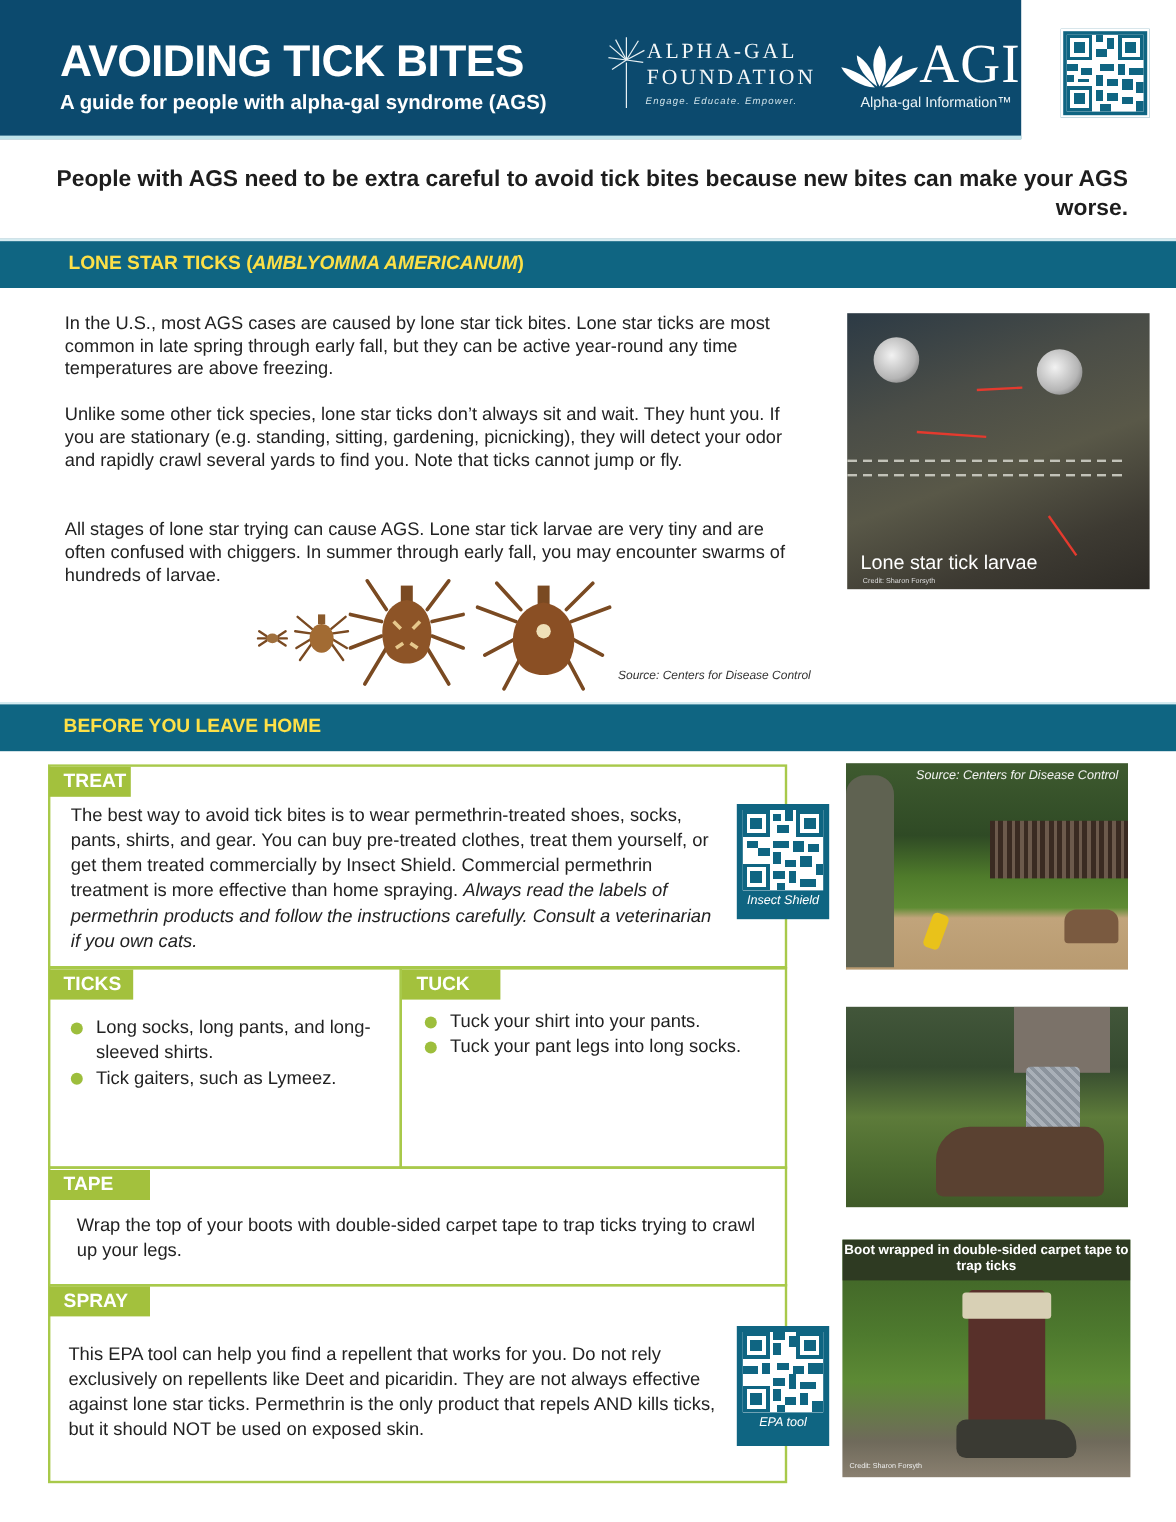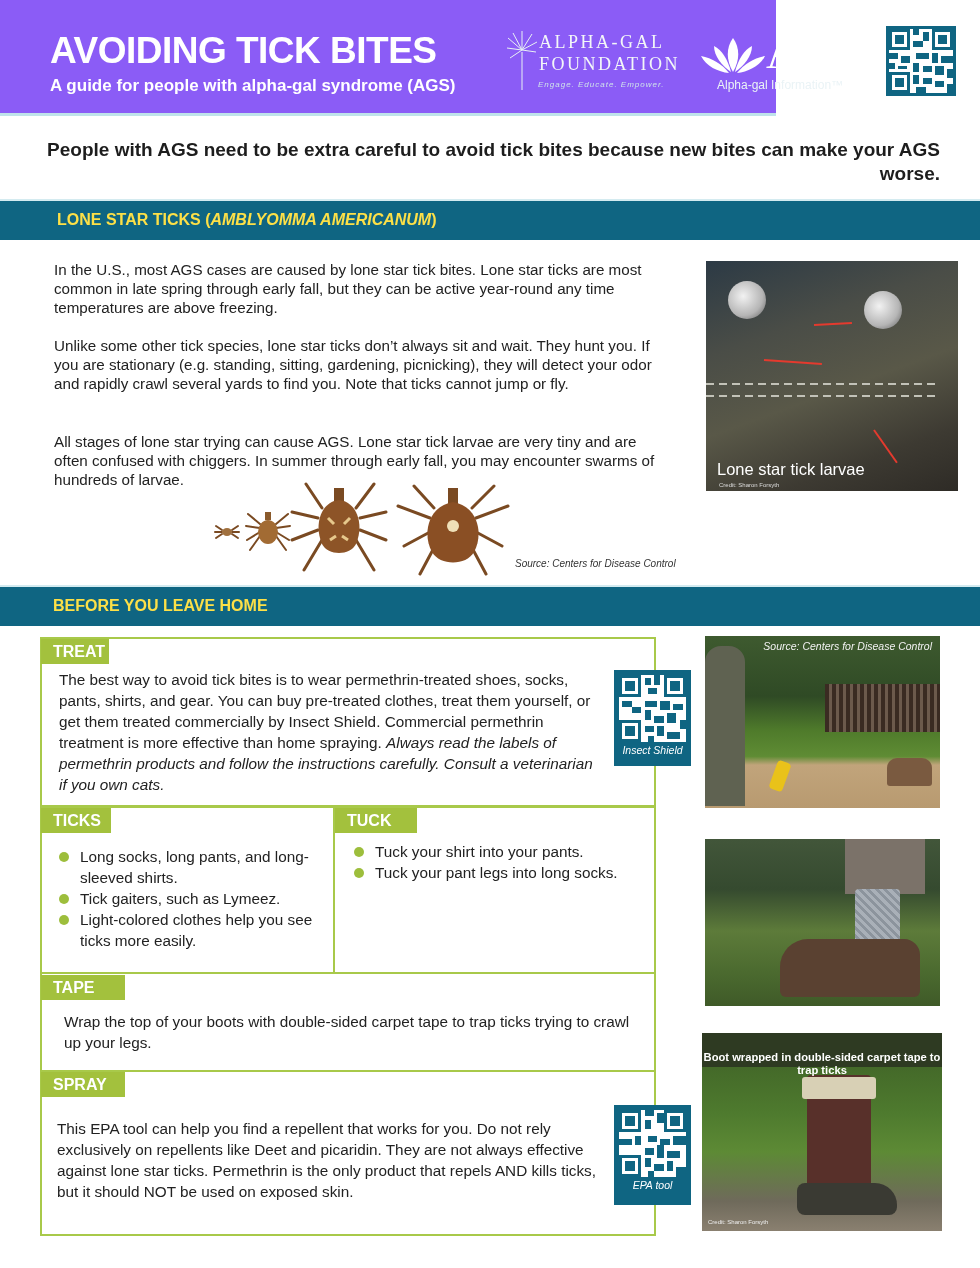--- a/index.html
+++ b/index.html
@@ -1,19 +1,19 @@
 <!DOCTYPE html>
 <html><head>
 <meta charset="utf-8">
 <style>
   * { box-sizing: border-box; margin: 0; padding: 0; }
   html, body { width: 980px; height: 1268px; background: #ffffff; overflow: hidden; }
   body { font-family: "Liberation Sans", "DejaVu Sans", sans-serif; color: #222; position: relative; }
 
-  .header { position: absolute; left: 0; top: 0; width: 776px; height: 116px; background: #8b5cf6; border-bottom: 3px solid #bfe3ea; }
+  .header { position: absolute; left: 0; top: 0; width: 851px; height: 116px; background: #0c4a6e; border-bottom: 3px solid #bfe3ea; }
   .header .title { position: absolute; left: 50px; top: 30px; color: #fff; font-weight: bold; font-size: 37px; letter-spacing: -0.5px; }
   .header .subtitle { position: absolute; left: 50px; top: 76px; color: #fff; font-weight: bold; font-size: 17px; }
 
   .agf-logo { position: absolute; left: 505px; top: 30px; width: 185px; height: 62px; }
   .agf-logo .line1, .agf-logo .line2 { position: absolute; left: 34px; color: #f3f7f8; font-family: "Liberation Serif", "DejaVu Serif", serif; font-size: 18px; letter-spacing: 2.5px; }
   .agf-logo .line1 { top: 2px; }
   .agf-logo .line2 { top: 24px; }
   .agf-logo .tagline { position: absolute; left: 33px; top: 50px; color: #cfe3ea; font-style: italic; font-size: 8px; letter-spacing: 1px; }
   .agf-logo svg { position: absolute; left: 0; top: 0; }
 
@@ -61,21 +61,21 @@
   .treat-photo { left: 705px; top: 636px; width: 235px; height: 172px; background: linear-gradient(180deg, #3e5a2f 0%, #2f4a25 35%, #4f7b2b 55%, #5f8c34 70%, #c1a47b 75%, #b89a70 100%); }
   .treat-photo .src { position: absolute; right: 8px; top: 4px; color: #f2f2f2; font-style: italic; font-size: 10.5px; }
   .fence { position: absolute; left: 120px; top: 48px; width: 115px; height: 48px; background: repeating-linear-gradient(90deg, #3a2b22 0 4px, #6c5a4c 4px 7px); }
 
   .tuck-photo { left: 705px; top: 839px; width: 235px; height: 167px; background: linear-gradient(180deg, #42563a 0%, #354a2f 30%, #5d7b3a 55%, #4b6a2f 80%, #3f5a28 100%); }
   .sock { position: absolute; left: 150px; top: 50px; width: 45px; height: 70px; background: repeating-linear-gradient(45deg, #a9b0b8 0 3px, #8c949d 3px 6px); border-radius: 4px; }
   .pant { position: absolute; left: 140px; top: 0; width: 80px; height: 55px; background: #7b7269; }
   .shoe { position: absolute; left: 75px; top: 100px; width: 140px; height: 58px; background: #5a4131; border-radius: 28px 16px 6px 6px; }
 
   .boot-photo { left: 702px; top: 1033px; width: 240px; height: 198px; background: linear-gradient(180deg, #3c5d25 0%, #4e7a2e 40%, #5d8a35 60%, #6f6a5b 85%, #8a8070 100%); }
-  .boot-photo .banner { position: absolute; left: 0; top: 0; width: 240px; height: 34px; background: #2e3a22; color: #fff; font-weight: bold; font-size: 11.2px; text-align: center; line-height: 13px; padding-top: 18px; }
+  .boot-photo .banner { position: absolute; left: 0; top: 0; width: 240px; height: 34px; background: #2e3a22; color: #fff; font-weight: bold; font-size: 11.2px; text-align: center; line-height: 13px; padding-top: 3px; }
   .boot-photo .credit { position: absolute; left: 6px; top: 186px; color: #eee; font-size: 6px; }
   .boot { position: absolute; left: 105px; top: 42px; width: 64px; height: 140px; background: #58302a; border-radius: 4px 4px 12px 12px; }
   .boot-top { position: absolute; left: 100px; top: 44px; width: 74px; height: 22px; background: #d8d0b5; border-radius: 3px; }
   .boot-sole { position: absolute; left: 95px; top: 150px; width: 100px; height: 32px; background: #3a3a33; border-radius: 8px 22px 8px 8px; }
 </style>
 </head>
 <body>
 
 <div class="header">
   <div class="title">AVOIDING TICK BITES</div>
@@ -203,21 +203,20 @@
   <div style="position:absolute; left:68px; top:125px; width:14px; height:30px; background:#e9c21a; border-radius:4px; transform:rotate(20deg);"></div>
   <div style="position:absolute; left:182px; top:122px; width:45px; height:28px; background:#7a5a40; border-radius:10px 10px 3px 3px;"></div>
   <div class="src">Source: Centers for Disease Control</div>
 </div>
 
 <div class="green-box" style="left:40px; top:806px; width:295px; height:168px;"></div>
 <div class="green-tag" style="left:41px; top:808px; width:70px;">TICKS</div>
 <ul class="bullets" style="left:54px; top:846px; width:270px;">
   <li><span class="dot"></span><span>Long socks, long pants, and long-sleeved shirts.</span></li>
   <li><span class="dot"></span><span>Tick gaiters, such as Lymeez.</span></li>
-  <li><span class="dot"></span><span>Light-colored clothes help you see ticks more easily.</span></li>
 </ul>
 
 <div class="green-box" style="left:333px; top:806px; width:323px; height:168px;"></div>
 <div class="green-tag" style="left:335px; top:808px; width:82px;">TUCK</div>
 <ul class="bullets" style="left:349px; top:841px; width:300px;">
   <li><span class="dot"></span><span>Tuck your shirt into your pants.</span></li>
   <li><span class="dot"></span><span>Tuck your pant legs into long socks.</span></li>
 </ul>
 
 <div class="photo tuck-photo">

